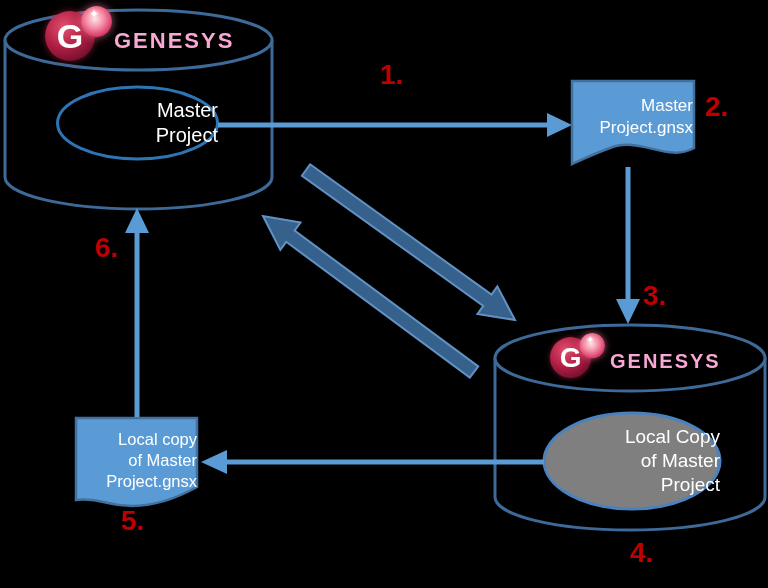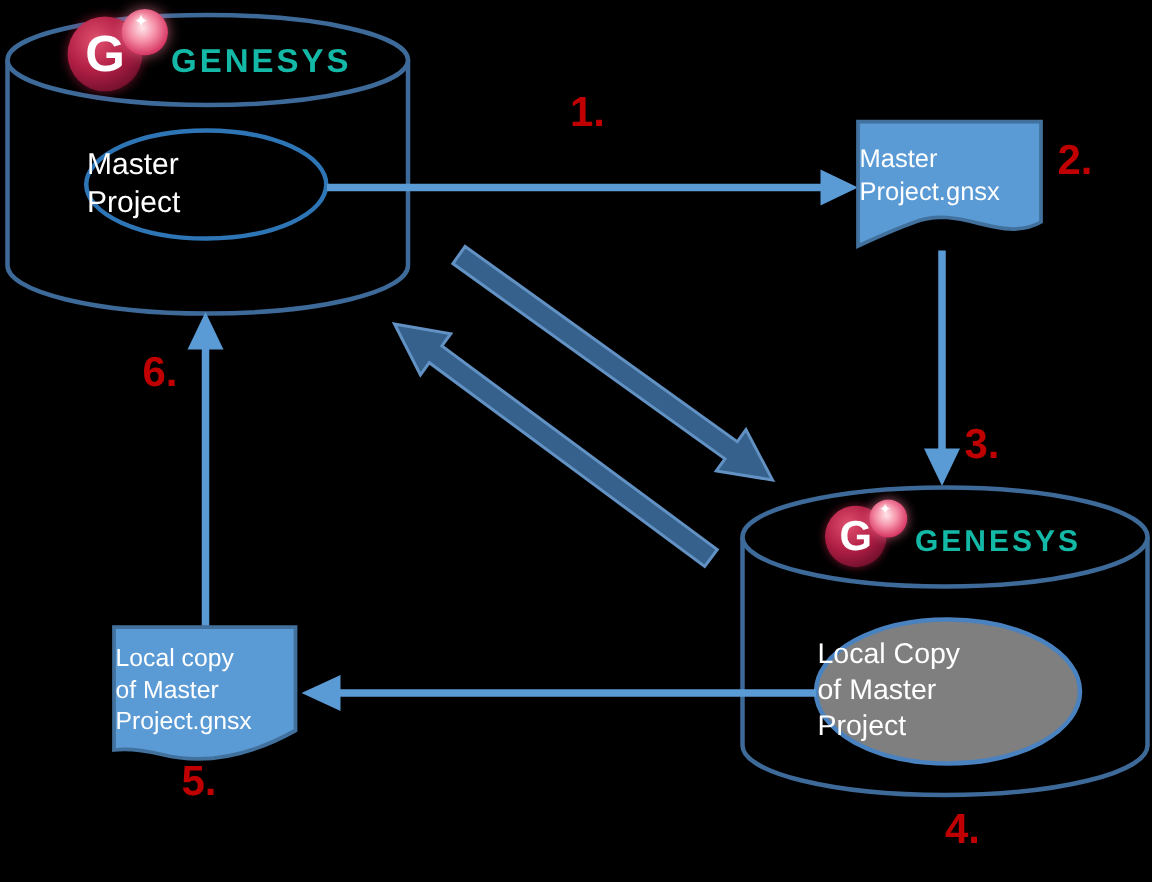--- a/index.html
+++ b/index.html
@@ -1,21 +1,21 @@
 <!DOCTYPE html>
 <html><head>
 <meta charset="utf-8">
 <style>
   html,body{margin:0;padding:0;background:#000;}
   #canvas{
     position:relative;width:768px;height:588px;background:#000000;
     font-family:"Liberation Sans", sans-serif;overflow:hidden;
   }
   #shape-layer{position:absolute;left:0;top:0;}
-  .label{position:absolute;color:#ffffff;text-align:left;}
+  .label{position:absolute;color:#ffffff;text-align:right;}
   .lbl-master{left:58px;top:98px;width:160px;font-size:20px;line-height:25px;}
   .lbl-doc2{left:573px;top:95px;width:120px;font-size:17px;line-height:22px;}
   .lbl-local{left:545px;top:425px;width:175px;font-size:19px;line-height:24px;}
   .lbl-doc5{left:77px;top:429px;width:120px;font-size:16.5px;line-height:21px;}
   .step{position:absolute;color:#c00000;font-size:28px;font-weight:bold;line-height:1;}
   .step1{left:380px;top:61px;}
   .step2{left:705px;top:93px;}
   .step3{left:643px;top:282px;}
   .step4{left:630px;top:539px;}
   .step5{left:121px;top:507px;}
@@ -31,21 +31,21 @@
   .sphere-small{
     position:absolute;left:36px;top:0;width:31px;height:31px;border-radius:50%;
     background:radial-gradient(circle at 45% 42%, #ffe3e8 0%, #f591a8 35%, #d83a66 70%, #a31244 100%);
     box-shadow:0 0 9px rgba(250,130,160,.65);
   }
   .logo-g{
     position:absolute;left:0;top:5px;width:50px;height:50px;text-align:center;
     line-height:50px;color:#ffffff;font-size:34px;font-weight:bold;
   }
   .sparkle{position:absolute;left:44px;top:1px;color:#ffffff;font-size:12px;text-shadow:0 0 4px #ffffff;}
-  .wordmark{position:absolute;color:#14b8a6;font-weight:bold;letter-spacing:2px;}
+  .wordmark{position:absolute;color:#f9a8d4;font-weight:bold;letter-spacing:2px;}
   .wordmark-top{left:114px;top:28px;font-size:22px;}
   .wordmark-bottom{left:610px;top:350px;font-size:20px;}
 </style>
 </head>
 <body>
 
 <div id="canvas">
 
   <svg id="shape-layer" width="768" height="588" viewBox="0 0 768 588">
 

